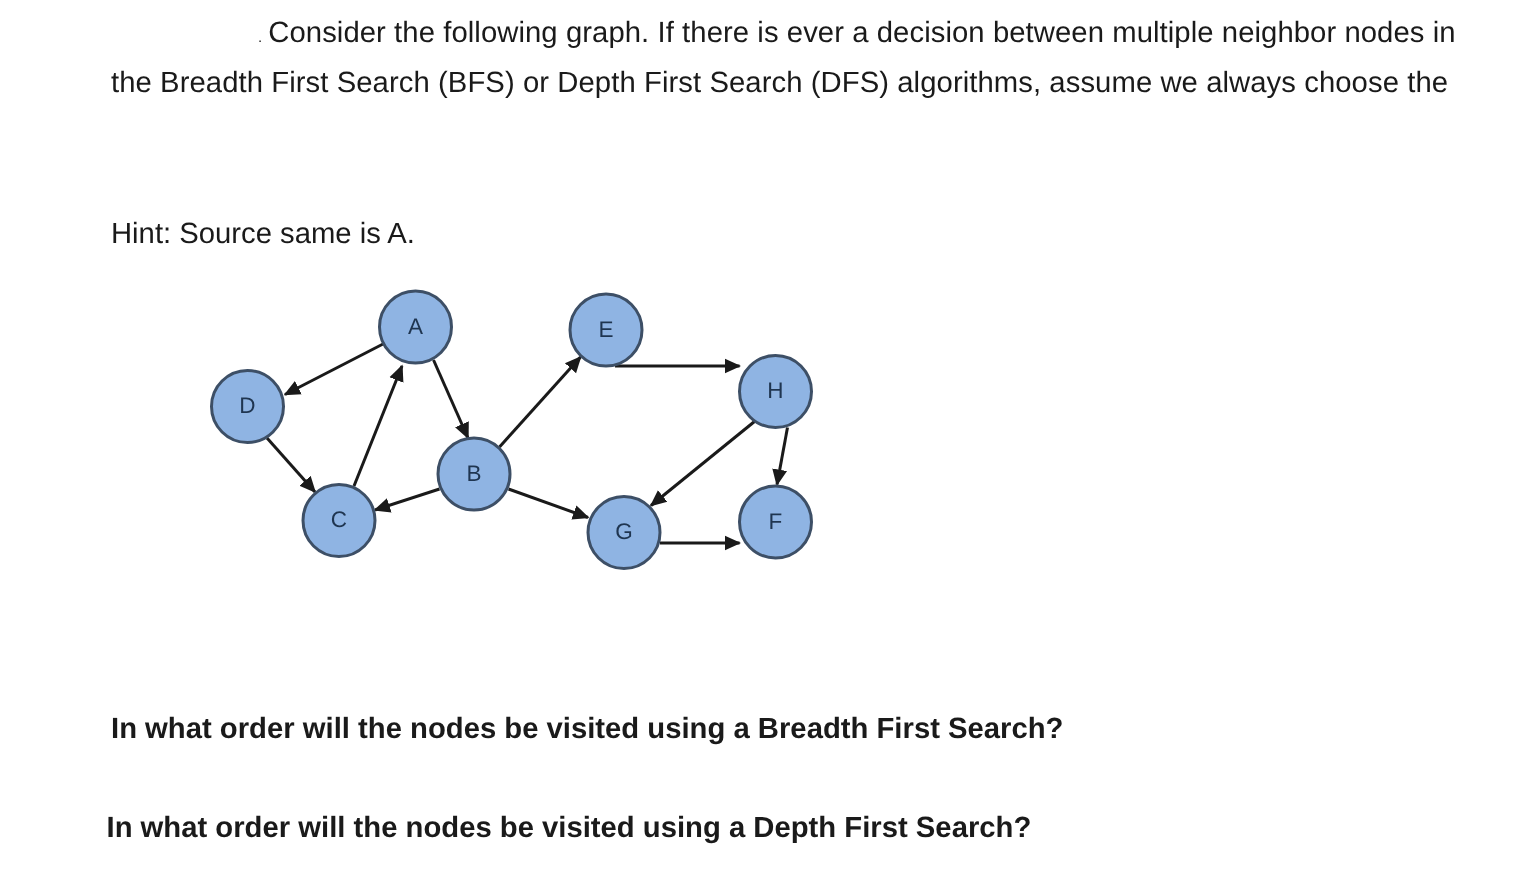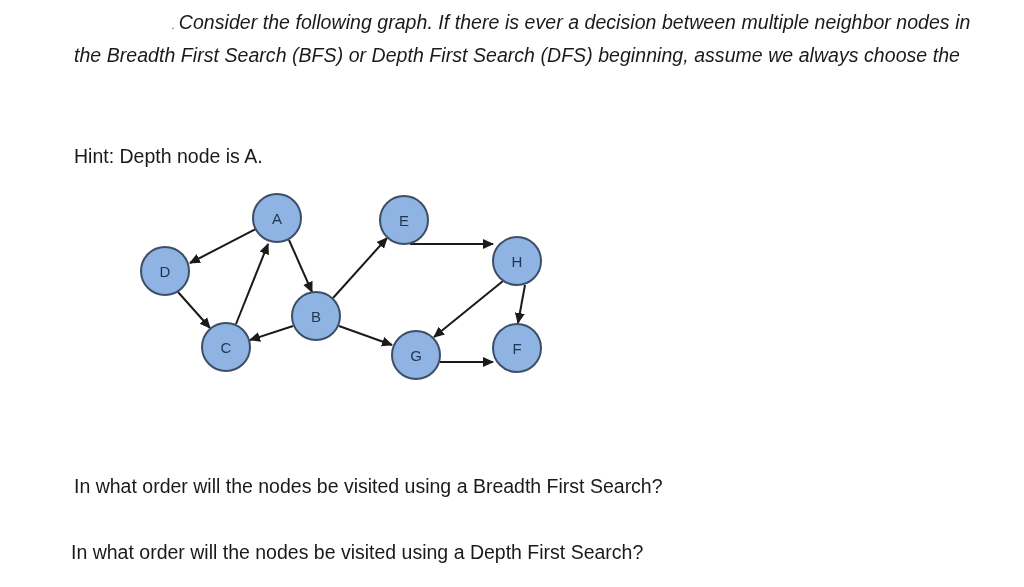--- a/index.html
+++ b/index.html
@@ -17,36 +17,37 @@
     }
     .para {
       position: absolute;
       left: 74px;
       top: 8px;
       width: 945px;
       font-size: 19.5px;
       line-height: 29.5px;
       letter-spacing: 0.05px;
     }
-    .para .line { display: block; white-space: nowrap; font-style: italic; }
+    .para .line { display: block; white-space: nowrap; }
     .para .line.first { padding-left: 98px; }
     .dot-mark { font-size: 10px; vertical-align: baseline; margin-right: 4px; }
     .hint {
       position: absolute;
       left: 74px;
       top: 142px;
       font-size: 19.5px;
       line-height: 29px;
       white-space: nowrap;
     }
     .q {
       position: absolute;
       font-size: 19.5px;
       line-height: 28px;
       white-space: nowrap;
+      font-weight: bold;
     }
     .q-bfs { left: 74px; top: 472px; }
     .q-dfs { left: 71px; top: 538px; }
     svg.graph {
       position: absolute;
       left: 0;
       top: 0;
     }
     .node circle {
       fill: #8fb4e3;
@@ -64,24 +65,24 @@
       stroke: #1a1a1a;
       stroke-width: 2;
       fill: none;
     }
   </style>
 </head>
 <body>
 
 <div class="para">
   <span class="line first"><span class="dot-mark">.</span><span>Consider the following graph. If there is ever a decision between multiple neighbor nodes in</span></span>
-  <span class="line">the Breadth First Search (BFS) or Depth First Search (DFS) beginning, assume we always choose the</span>
+  <span class="line">the Breadth First Search (BFS) or Depth First Search (DFS) algorithms, assume we always choose the</span>
 </div>
 
-<div class="hint">Hint: Depth node is A.</div>
+<div class="hint">Hint: Source same is A.</div>
 
 <svg class="graph" width="1024" height="587" viewBox="0 0 1024 587">
   <defs>
     <marker id="arrow" markerWidth="12" markerHeight="12" refX="10" refY="6" orient="auto" markerUnits="userSpaceOnUse">
       <path d="M0,1 L11,6 L0,11 Z" fill="#1a1a1a"></path>
     </marker>
   </defs>
 
   <g>
 

